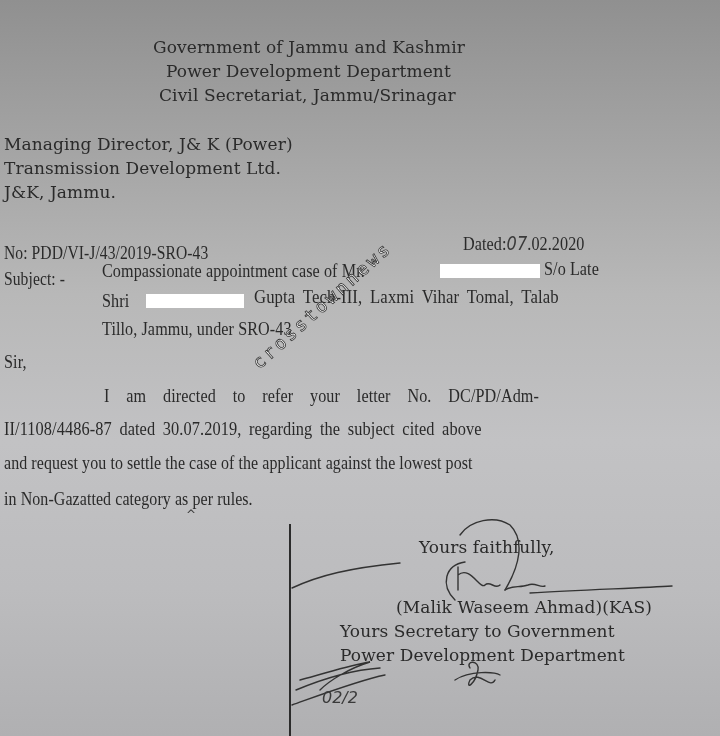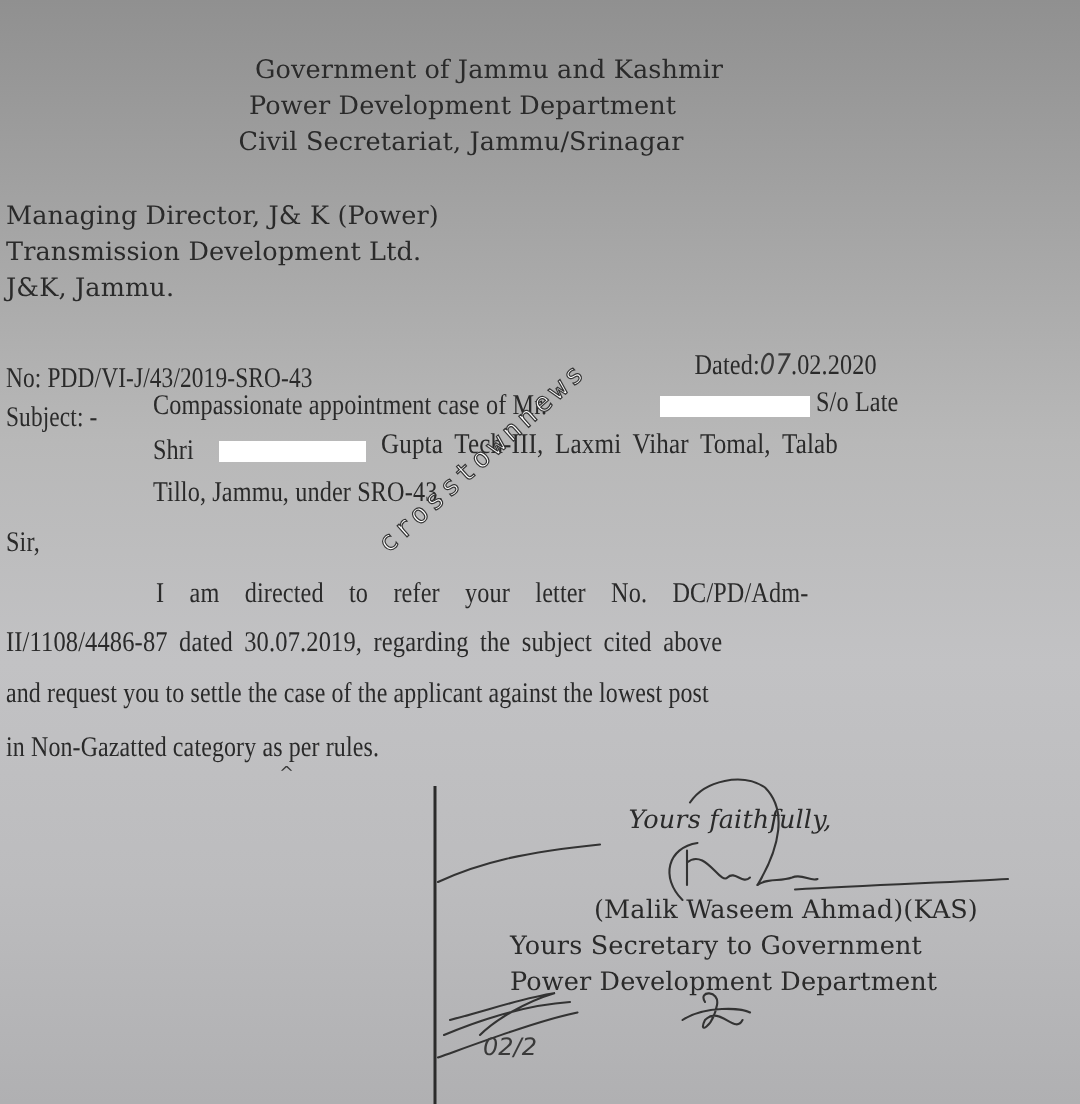--- a/index.html
+++ b/index.html
@@ -20,21 +20,21 @@
   }
   .vline { position:absolute; left:289px; top:524px; width:2px; height:212px; background:#2b2b2b; }
   .hand { position:absolute; font-family:"DejaVu Sans", sans-serif; font-style:italic; color:#3a3a3a; }
   svg.sig { position:absolute; left:0; top:0; }
 </style>
 </head>
 <body>
 
 <div class="page">
 
-  <div class="t" style="left:170px;top:37px;">Government of Jammu and Kashmir</div>
+  <div class="t" style="left:153px;top:37px;">Government of Jammu and Kashmir</div>
   <div class="t" style="left:166px;top:61px;">Power Development Department</div>
   <div class="t" style="left:159px;top:85px;">Civil Secretariat, Jammu/Srinagar</div>
 
   <div class="t" style="left:4px;top:134px;text-align:center;">Managing Director, J&amp; K (Power)</div>
   <div class="t" style="left:4px;top:158px;">Transmission Development Ltd.</div>
   <div class="t" style="left:4px;top:182px;">J&amp;K,  Jammu.</div>
 
   <div class="t cond" style="left:4px;top:242px;transform:scaleX(0.82);transform-origin:left;">No: PDD/VI-J/43/2019-SRO-43</div>
   <div class="t cond" style="left:463px;top:232px;transform:scaleX(0.85);transform-origin:left;">
     <span>Dated:</span><span class="hand" style="position:static;font-size:19px;">07</span><span>.02.2020</span>
@@ -55,21 +55,21 @@
 
   <div class="t cond" style="left:104px;top:385px;transform:scaleX(0.85);transform-origin:left;word-spacing:15px;">I am directed to refer your letter No. DC/PD/Adm-</div>
   <div class="t cond" style="left:4px;top:418px;transform:scaleX(0.86);transform-origin:left;word-spacing:4px;">II/1108/4486-87 dated 30.07.2019, regarding the subject cited above</div>
   <div class="t cond" style="left:4px;top:452px;transform:scaleX(0.84);transform-origin:left;">and request you to settle the case of the applicant against the lowest post</div>
   <div class="t cond" style="left:4px;top:488px;transform:scaleX(0.84);transform-origin:left;">in Non-Gazatted category as per rules.</div>
 
   <div class="watermark">crosstownnews</div>
 
   <div class="vline"></div>
 
-  <div class="t" style="left:419px;top:537px;font-style:italic;">Yours faithfully,</div>
+  <div class="t" style="left:419px;top:537px;">Yours faithfully,</div>
   <div class="t" style="left:351px;top:597px;margin-left:45px;">(Malik Waseem Ahmad)(KAS)</div>
   <div class="t" style="left:340px;top:621px;">Yours Secretary to Government</div>
   <div class="t" style="left:340px;top:645px;">Power Development Department</div>
 
   <svg class="sig" width="720" height="736">
     <g fill="none" stroke="#333" stroke-width="1.4" stroke-linecap="round">
       <path d="M292 588 C 320 575, 350 568, 400 563"></path>
       <path d="M460 535 C 470 520, 495 515, 510 525 C 525 540, 520 565, 505 590"></path>
       <path d="M455 600 C 440 585, 445 565, 465 562"></path>
       <path d="M458 567 L 458 590 M458 575 C 470 565, 480 590, 485 585 C 490 580, 495 590, 500 585"></path>

